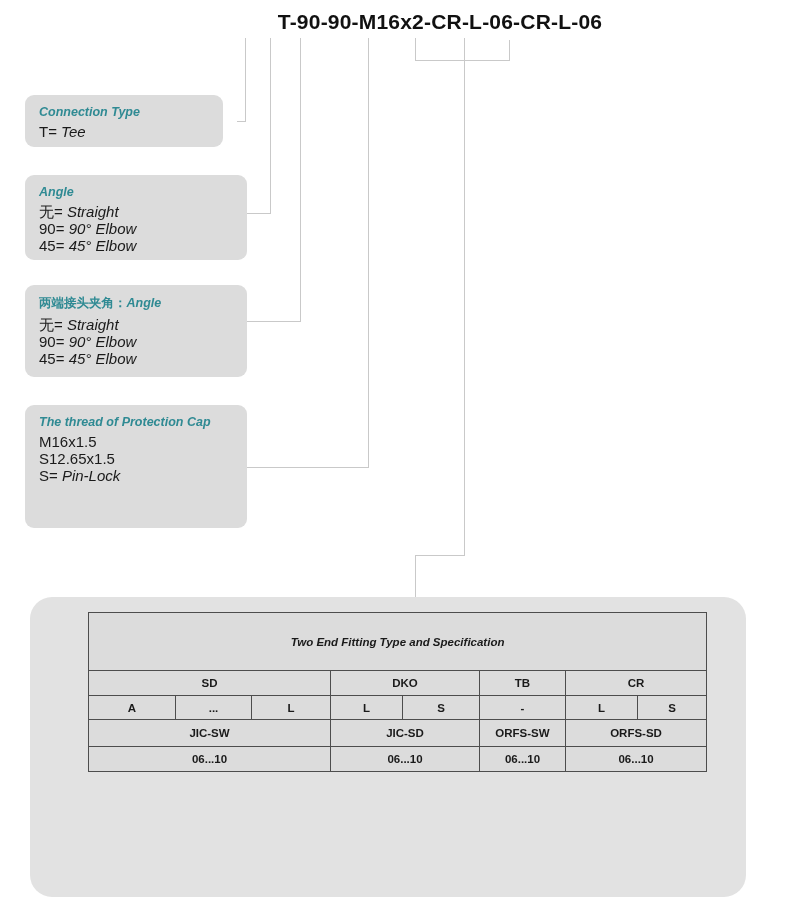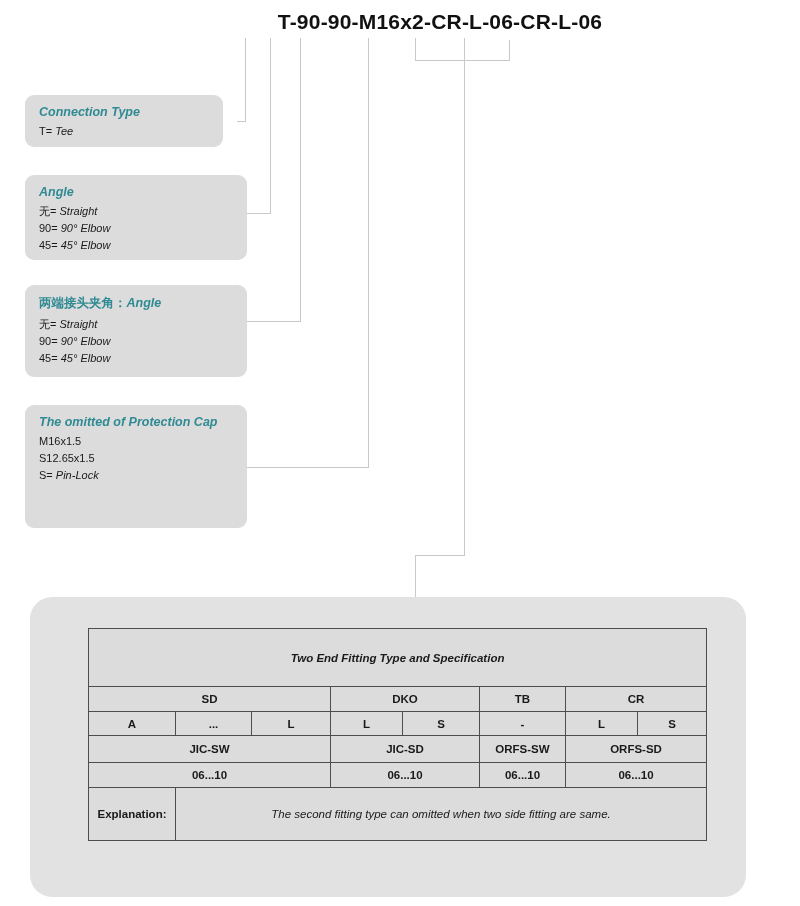--- a/index.html
+++ b/index.html
@@ -38,38 +38,38 @@
   }
   .callout .hd{
     color:#2f8a93;
     font-weight:bold;font-style:italic;
     font-size:12.5px;
     margin-bottom:4px;
     white-space:nowrap;
   }
   .callout .hd .cn{font-style:normal;}
   .callout .row{
-    font-size:11px;
+    font-size:15px;
     line-height:17px;
     color:#1a1a1a;
     white-space:nowrap;
   }
   .callout .row .k{font-style:normal;}
   .callout .row .v{font-style:italic;}
 
   
   .panel{
     position:absolute;left:30px;top:597px;width:716px;height:300px;
     background:#e2e2e2;
     border-radius:22px;
   }
 
   
   .tbl{
-    position:absolute;left:88px;top:628px;
+    position:absolute;left:88px;top:612px;
     width:618px;
     border-collapse:collapse;
     table-layout:fixed;
     background:#14b8a6;
   }
   .tbl td{
     border:1px solid #4d4d4d;
     background:#dcdcdc;
     padding:0 4px;
     font-size:11.5px;
@@ -164,21 +164,21 @@
       <span class="v">90° Elbow</span>
     </div>
     <div class="row">
       <span class="k">45=</span>
       <span class="v">45° Elbow</span>
     </div>
   </div>
 
   <div class="callout" style="left:25px;top:405px;width:222px;height:123px;">
     <div class="hd">
-      <span class="cn"></span><span>The omitted of Protection Cap</span>
+      <span class="cn"></span><span>The thread of Protection Cap</span>
     </div>
     <div class="row">
       <span class="k">M16x1.5</span>
       <span class="v"></span>
     </div>
     <div class="row">
       <span class="k">S12.65x1.5</span>
       <span class="v"></span>
     </div>
     <div class="row">
@@ -225,20 +225,16 @@
       <td class="t-grp2" colspan="2">JIC-SD</td>
       <td class="t-grp2">ORFS-SW</td>
       <td class="t-grp2" colspan="2">ORFS-SD</td>
     </tr>
     <tr>
       <td class="t-val2" colspan="3">06...10</td>
       <td class="t-val2" colspan="2">06...10</td>
       <td class="t-val2">06...10</td>
       <td class="t-val2" colspan="2">06...10</td>
     </tr>
-    <tr>
-      <td class="t-exp-k">Explanation:</td>
-      <td class="t-exp-v" colspan="7">The second fitting type can omitted when two side fitting are same.</td>
-    </tr>
   </tbody>
     </table>
 
 </div>
 
 </body></html>

